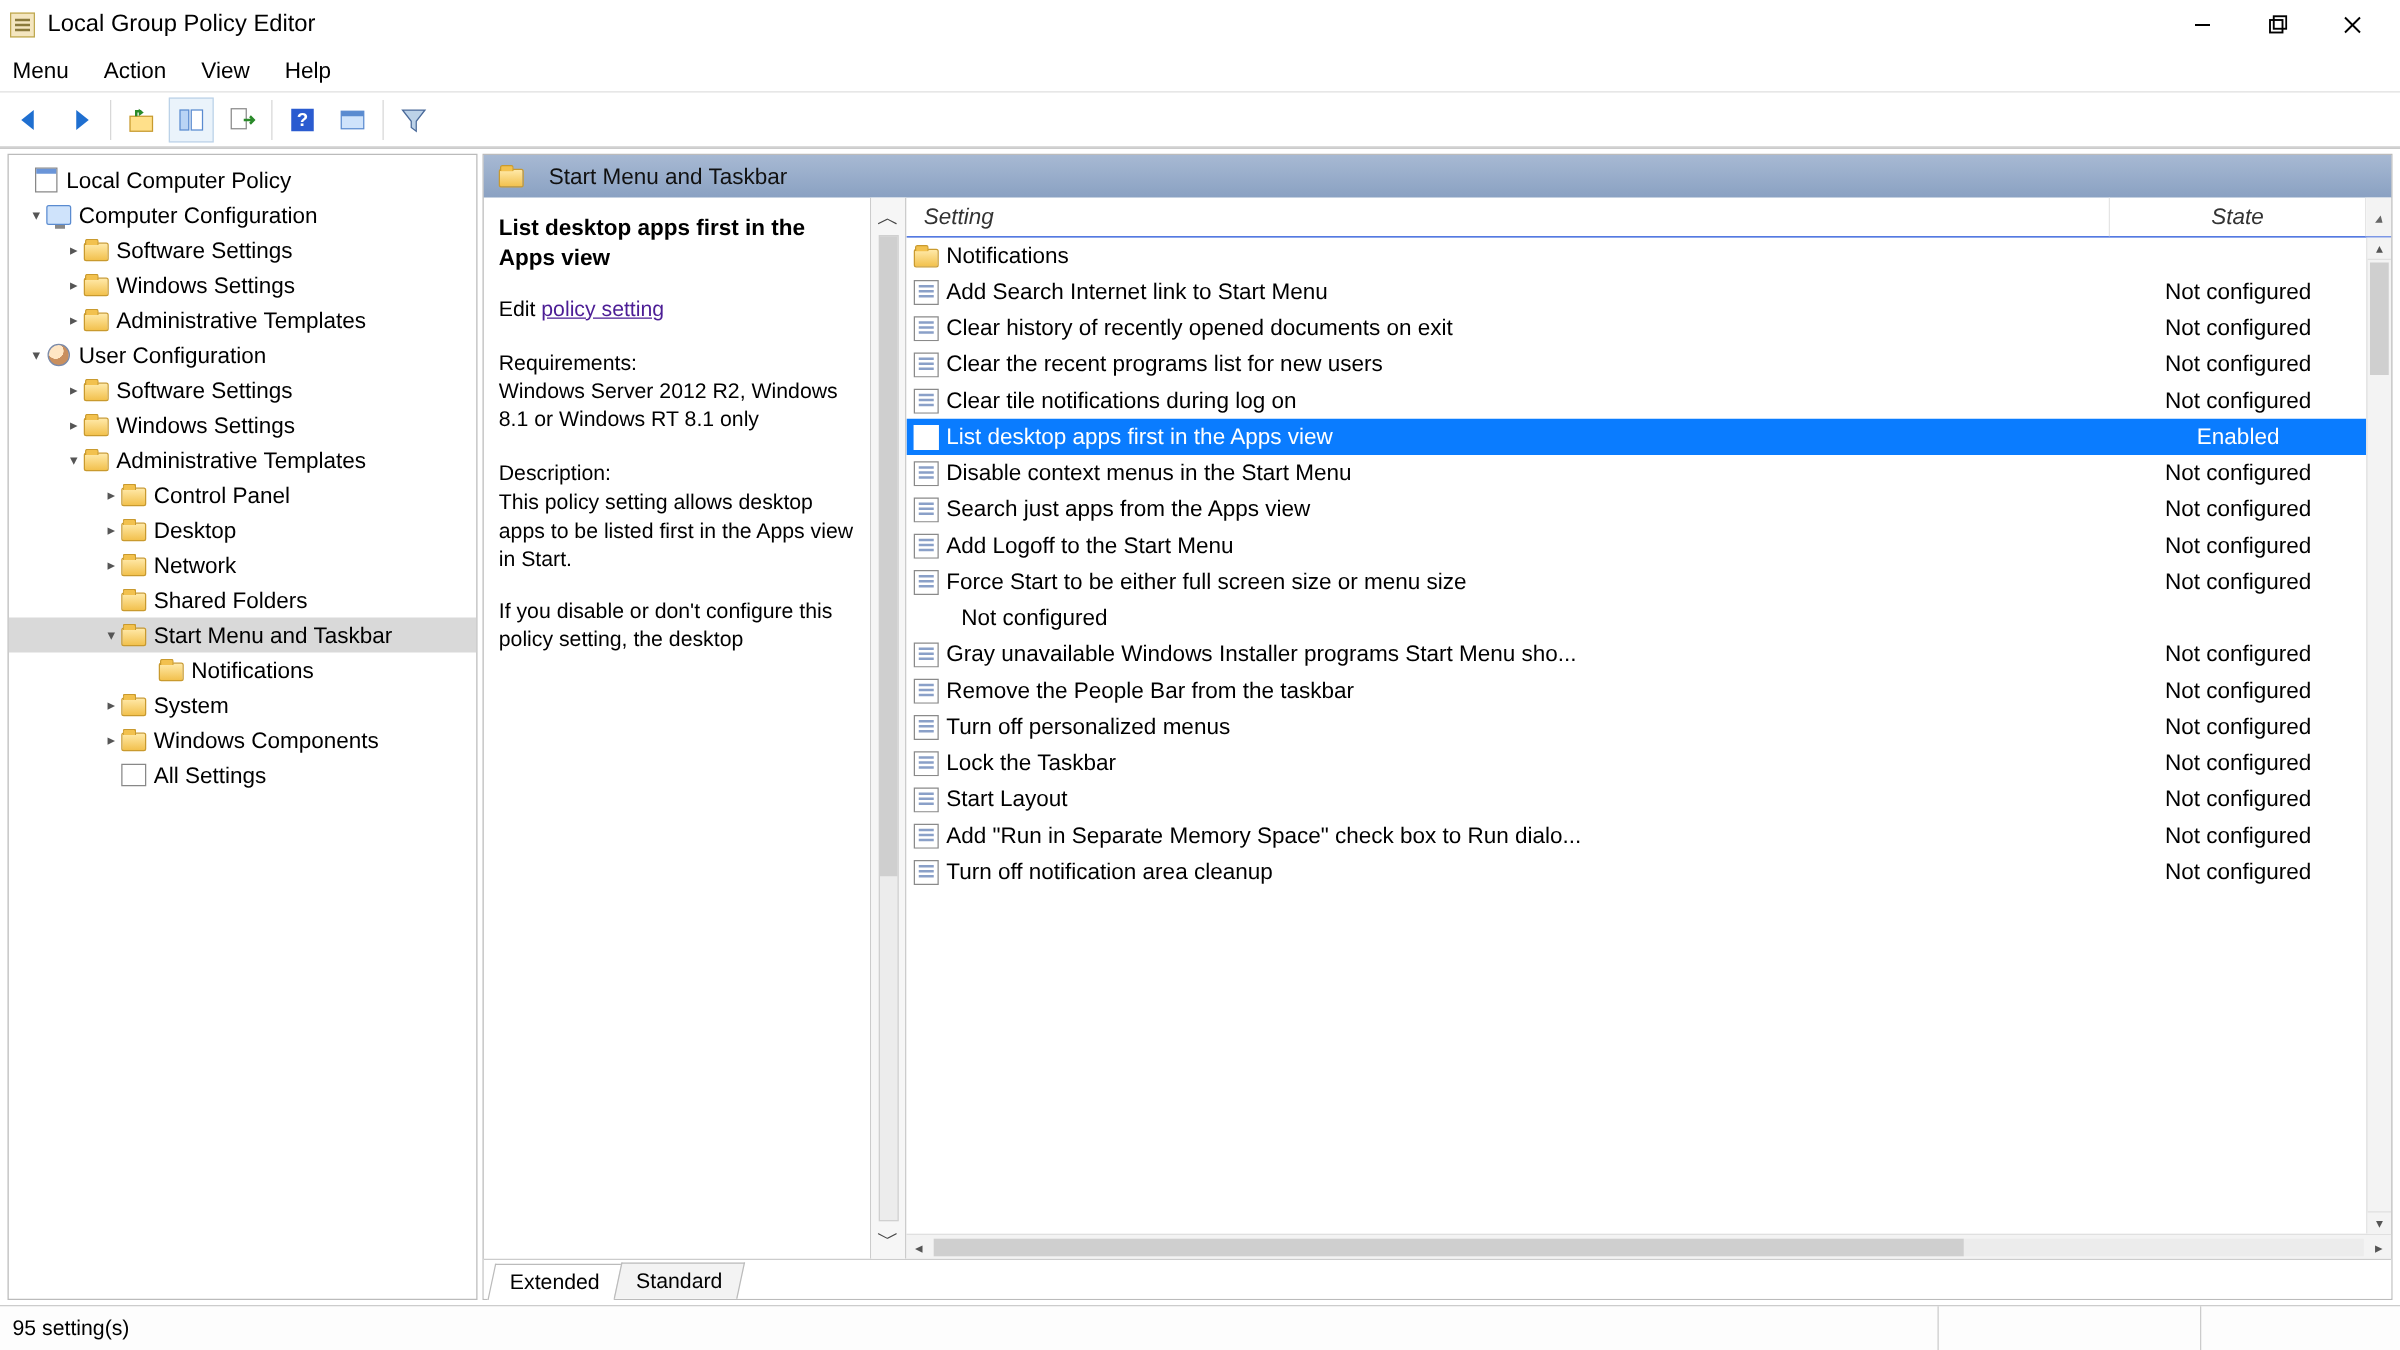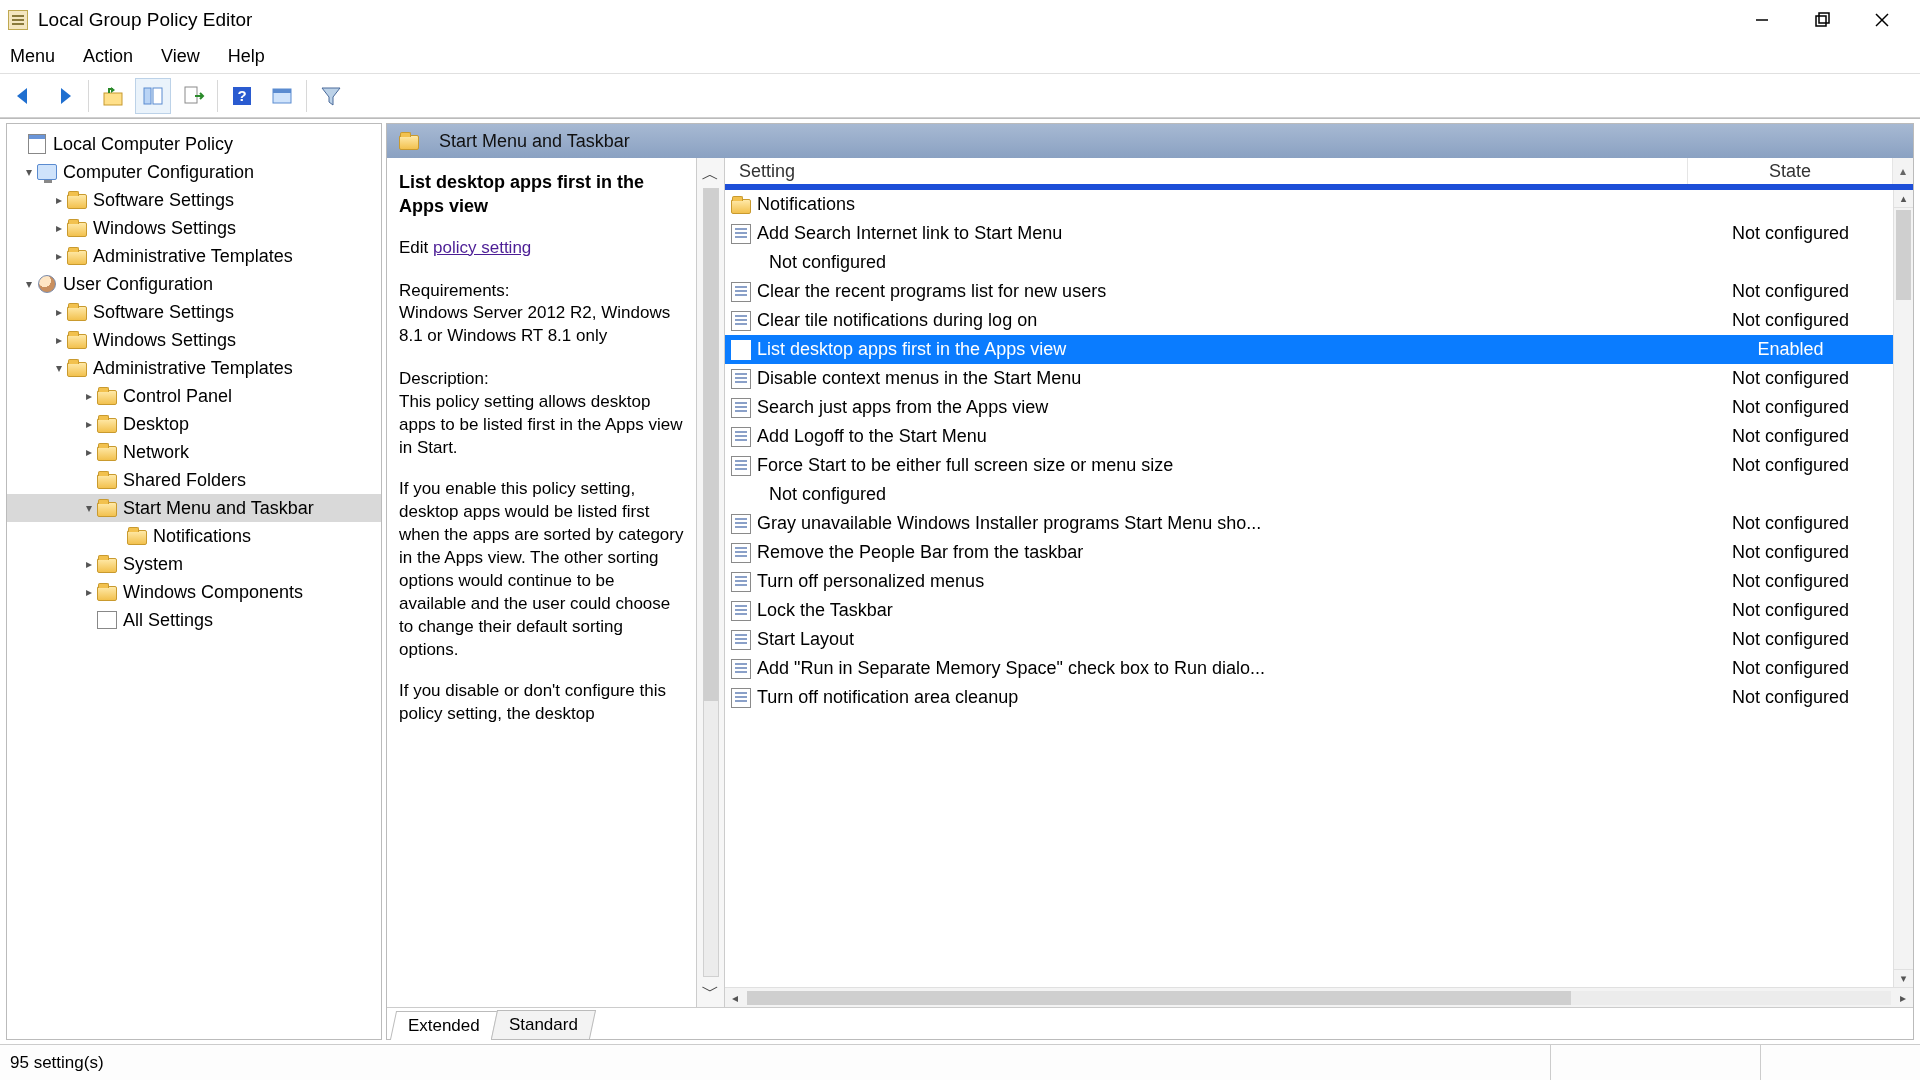--- a/index.html
+++ b/index.html
@@ -47,21 +47,21 @@
 .desc-title{font-weight:700; font-size:18px; margin-bottom:18px;}
 .desc-pane a{color:#4c1d95;text-decoration:underline;}
 .spin-col{width:28px;display:flex;flex-direction:column;border-right:1px solid #ccc;align-items:center;padding-top:6px;position:relative;background:#f6f6f6;}
 .spin-col .arrow{font-size:18px;color:#444;cursor:pointer;}
 .spin-col .spin-top{position:absolute;top:4px;}
 .spin-col .spin-bottom{position:absolute;bottom:4px;}
 .spin-track{position:absolute;top:30px;bottom:30px;width:16px;background:#ececec;border:1px solid #d0d0d0;}
 .spin-thumb{position:absolute;top:0;width:100%;height:65%;background:#cfcfcf;}
 
 .list-pane{flex:1;display:flex;flex-direction:column;overflow:hidden;}
-.cols{display:flex;height:32px;border-bottom:6px solid #1d4ed8;font-size:18px;color:#333;}
+.cols{display:flex;height:32px;border-bottom:1px solid #1d4ed8;font-size:18px;color:#333;font-style:italic;}
 .cols .col-setting{flex:1;padding-left:14px;display:flex;align-items:center;border-right:1px solid #e5e5e5;}
 .cols .col-state{width:205px;display:flex;align-items:center;justify-content:center;border-right:1px solid #e5e5e5;}
 .cols .col-scroll{width:20px;background:#f3f3f3;display:flex;align-items:center;justify-content:center;font-size:12px;color:#666;}
 .rows{flex:1;overflow:hidden;}
 .row{display:flex;align-items:center;height:29px;font-size:18px;color:#000;}
 .row .cell-setting{flex:1;display:flex;align-items:center;padding-left:6px;overflow:hidden;white-space:nowrap;text-overflow:ellipsis;}
 .row .cell-state{width:205px;text-align:center;}
 .row.selected{background:#0a7cff;color:#fff;}
 .row .policy-ico{width:20px;height:20px;margin-right:6px;background:#fff;border:1px solid #8a8a8a;position:relative;flex:0 0 20px;}
 .row .policy-ico::after{content:"";position:absolute;left:3px;right:3px;top:3px;height:2px;background:#8aa0c8;box-shadow:0 4px 0 #8aa0c8,0 8px 0 #8aa0c8;}
@@ -316,21 +316,20 @@
       <div class="desc-pane">
         <div class="desc-title">List desktop apps first in the Apps view</div>
         <div style="margin-bottom:20px">
           <span>Edit </span>
           <a href="#">policy setting</a>
         </div>
         <div>Requirements:</div>
         <div style="margin-bottom:20px">Windows Server 2012 R2, Windows 8.1 or Windows RT 8.1 only</div>
         <div>Description:</div>
         <div style="margin-bottom:18px">This policy setting allows desktop apps to be listed first in the Apps view in Start.</div>
-        <div style="margin-bottom:18px">If you enable this policy setting, desktop apps would be listed first when the apps are sorted by category in the Apps view. The other sorting options would continue to be available and the user could choose to change their default sorting options.</div>
         <div>If you disable or don't configure this policy setting, the desktop</div>
       </div>
 
       <div class="spin-col">
         <div class="arrow spin-top">︿</div>
         <div class="spin-track">
             <div class="spin-thumb"></div>
           </div>
         <div class="arrow spin-bottom">﹀</div>
       </div>
@@ -351,20 +350,24 @@
                 <div class="cell-state"></div>
               </div>
               <div class="row">
                 <div class="cell-setting">
                   <span class="policy-ico"></span>
                   <span>Add Search Internet link to Start Menu</span>
                 </div>
                 <div class="cell-state">Not configured</div>
               </div>
               <div class="row">
+                <div class="cell-setting">
+                  <span class="policy-ico"></span>
+                  <span>Clear history of recently opened documents on exit</span>
+                </div>
                 <div class="cell-state">Not configured</div>
               </div>
               <div class="row">
                 <div class="cell-setting">
                   <span class="policy-ico"></span>
                   <span>Clear the recent programs list for new users</span>
                 </div>
                 <div class="cell-state">Not configured</div>
               </div>
               <div class="row">

